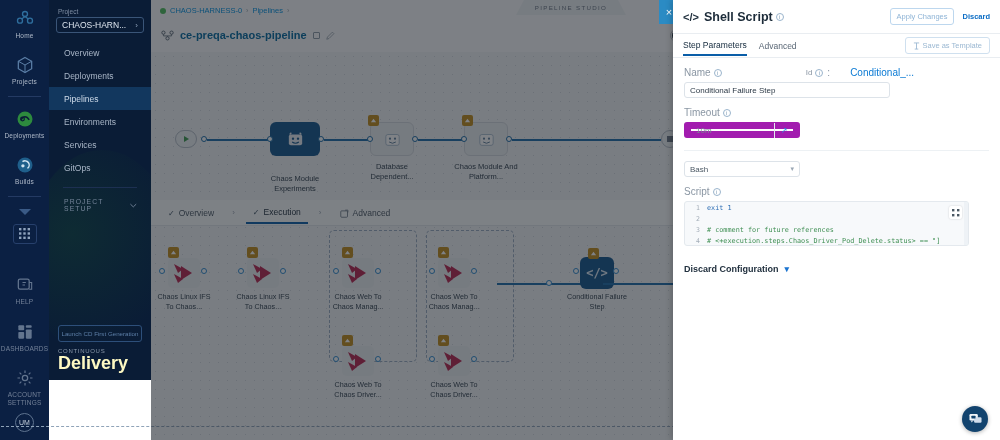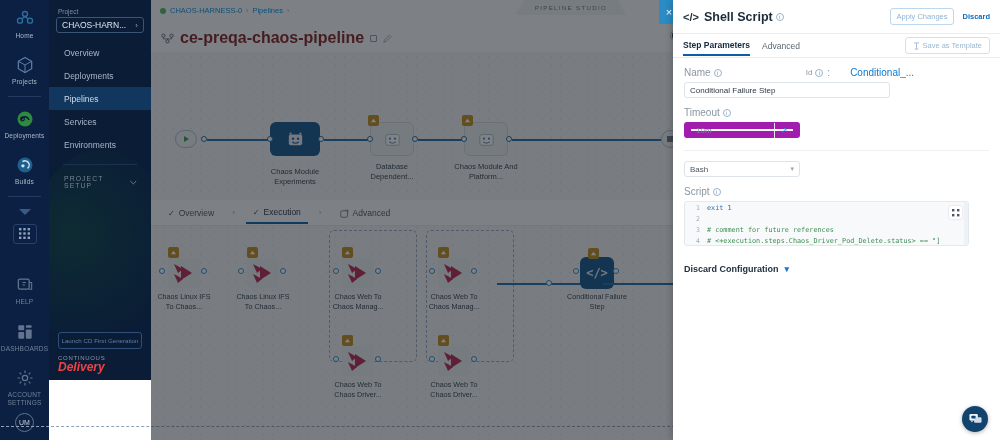--- a/index.html
+++ b/index.html
@@ -66,21 +66,21 @@
     display: flex; align-items: center; justify-content: space-between;
     padding: 2px 14px 0 15px; color: #75859a; font-size: 6.8px; letter-spacing: 1.1px;
     cursor: pointer;
   }
   .sb-bottom { position: absolute; left: 0; bottom: 0; width: 102px; padding: 0 9px 6px; z-index: 2; }
   .sb-launch {
     border: 1px solid #2d4f7a; border-radius: 3px; color: #5d7fa8;
     font-size: 6.2px; text-align: center; padding: 4px 0; cursor: pointer;
   }
   .sb-module-k { color: #8b99ab; font-size: 6px; letter-spacing: .7px; margin-top: 6px; }
-  .sb-module-v { color: #ef4444; font-size: 12px; font-weight: bold; line-height: 1.1; font-style: italic; }
+  .sb-module-v { color: #fef9c3; font-size: 18px; font-weight: bold; line-height: 1.1; }
 
   
   .canvas { position: absolute; left: 151px; top: 0; width: 849px; height: 440px; background: #f4f6f8; }
   .dimmer { position: absolute; inset: 0; background: rgba(22,28,34,.55); z-index: 40; pointer-events: none; }
 
   .topbar { position: absolute; left: 0; top: 0; width: 849px; height: 22px; background: #fafbfc; }
   .crumbs { display: flex; align-items: center; gap: 4px; padding: 6px 0 0 9px; font-size: 7.5px; }
   .crumb-dot { width: 6px; height: 6px; border-radius: 50%; background: #4dbd5c; display: inline-block; }
   .crumb-link { color: #0092e4; cursor: pointer; }
   .crumb-sep { color: #9aa5b1; font-size: 7px; }
@@ -92,21 +92,21 @@
     clip-path: polygon(8px 0, 102px 0, 110px 100%, 0 100%);
   }
   .close-x {
     position: absolute; left: 508px; top: 0; width: 20px; height: 24px;
     background: #2b8bc4; color: #fff; display: flex; align-items: center; justify-content: center;
     font-size: 11px; cursor: pointer; z-index: 45;
   }
 
   .titlebar { position: absolute; left: 0; top: 22px; width: 849px; height: 30px; background: #fafbfc; }
   .titlerow { display: flex; align-items: center; gap: 6px; padding: 7px 0 0 10px; }
-  .pipe-title { font-size: 16px; font-weight: bold; color: #7f1d1d; }
+  .pipe-title { font-size: 11px; font-weight: bold; color: #0369a1; }
   .sq-ic { width: 7px; height: 7px; border: 1px solid #8d99a6; border-radius: 1px; }
   .toggle-wrap {
     position: absolute; right: 254px; top: 7px; display: flex; align-items: center;
     border: 1px solid #b6bfc9; border-radius: 9px; height: 13px; padding: 0 1px;
   }
   .tg { font-size: 6.2px; letter-spacing: .6px; padding: 0 7px; line-height: 11px; border-radius: 7px; cursor: pointer; }
   .tg.on { background: #22313f; color: #fff; }
   .tg.off { color: #60707e; }
 
   .board { position: absolute; left: 0; top: 52px; width: 849px; height: 388px;
@@ -164,21 +164,21 @@
   .info-i { display: inline-block; width: 8px; height: 8px; border: 1px solid #9ab4cc; border-radius: 50%;
     color: #7f9bb5; font-size: 6px; line-height: 7px; text-align: center; margin-left: 3px; }
   .p-head-actions { margin-left: auto; display: flex; align-items: center; gap: 8px; }
   .btn-outline { border: 1px solid #bdd7ee; border-radius: 3px; color: #8fb4d6; font-size: 7.5px;
     padding: 3px 6px; background: #fff; cursor: pointer; }
   .link-blue { color: #0a6cc4; font-size: 7.5px; font-weight: bold; cursor: pointer; }
 
   .p-tabs { height: 24px; display: flex; align-items: center; padding: 0 10px;
     border-bottom: 1px solid #e9edf1; gap: 12px; }
   .p-tab { font-size: 8.5px; color: #5a6775; padding: 5px 0 4px; cursor: pointer; }
-  .p-tab.active { color: #12283b; font-weight: bold; border-bottom: 2px solid #0a5ea8; }
+  .p-tab.active { color: #12283b; font-weight: normal; border-bottom: 2px solid #0a5ea8; }
   .p-tabs-right { margin-left: auto; }
   .sat { border: 1px solid #cfe0ef; border-radius: 3px; color: #9bb8d2; font-size: 7.5px;
     padding: 3px 7px; display: flex; align-items: center; gap: 3px; cursor: pointer; }
 
   .p-body { padding: 9px 11px 0; }
   .frow { display: flex; align-items: center; }
   .flabel { font-size: 10px; color: #8a96a3; }
   .idpart { margin-left: 84px; font-size: 8px; color: #8a96a3; }
   .idval { color: #0a7ad4; }
   .txtinput { margin-top: 4px; width: 206px; height: 16px; border: 1px solid #dde3e9; border-radius: 3px;
@@ -335,24 +335,27 @@
       <div class="sb-item">
         <span>Overview</span>
       </div>
       <div class="sb-item">
         <span>Deployments</span>
       </div>
       <div class="sb-item active">
         <span>Pipelines</span>
       </div>
       <div class="sb-item">
+        <span>Environments</span>
+      </div>
+      <div class="sb-item">
         <span>Services</span>
       </div>
       <div class="sb-item">
-        <span>Environments</span>
+        <span>GitOps</span>
       </div>
 
       <div class="sb-divider"></div>
 
       <div class="sb-setup">
         <span>PROJECT SETUP</span>
         <svg width="7" height="5" viewBox="0 0 8 5">
           <path d="M0.5 0.8L4 4.2 7.5 0.8" fill="none" stroke="#75859a" stroke-width="1.1"></path>
         </svg>
       </div>
@@ -413,21 +416,21 @@
             <rect x="2" y="3" width="16" height="13" rx="2.5" fill="#e8eef4"></rect>
             <circle cx="7" cy="8" r="1.4" fill="#13558c"></circle>
               <circle cx="13" cy="8" r="1.4" fill="#13558c"></circle>
             <path d="M6 12q4 3 8 0" stroke="#13558c" stroke-width="1.3" fill="none"></path>
             <path d="M3 3l2-2M17 3l-2-2" stroke="#e8eef4" stroke-width="1.6"></path>
           </svg>
         </div>
         <div class="port" style="left:104px"></div>
         <div class="port" style="left:155px"></div>
         <div class="line" style="left:161px; width:46px"></div>
-        <div class="node-lbl" style="position:absolute; left:94px; top:55px">Chaos Module
+        <div class="node-lbl" style="position:absolute; left:94px; top:62px">Chaos Module
 Experiments</div>
 
         <div class="stage-box plain" style="left:207px; width:44px">
           <svg width="17" height="15" viewBox="0 0 20 18">
             <rect x="2" y="3" width="16" height="13" rx="2.5" fill="#ffffff" stroke="#9fb4c8" stroke-width="1"></rect>
             <circle cx="7" cy="8" r="1.3" fill="#5f7e99"></circle>
               <circle cx="13" cy="8" r="1.3" fill="#5f7e99"></circle>
             <path d="M6 12q4 3 8 0" stroke="#5f7e99" stroke-width="1.2" fill="none"></path>
           </svg>
           <div class="badge" style="left:-3px; top:-8px">

